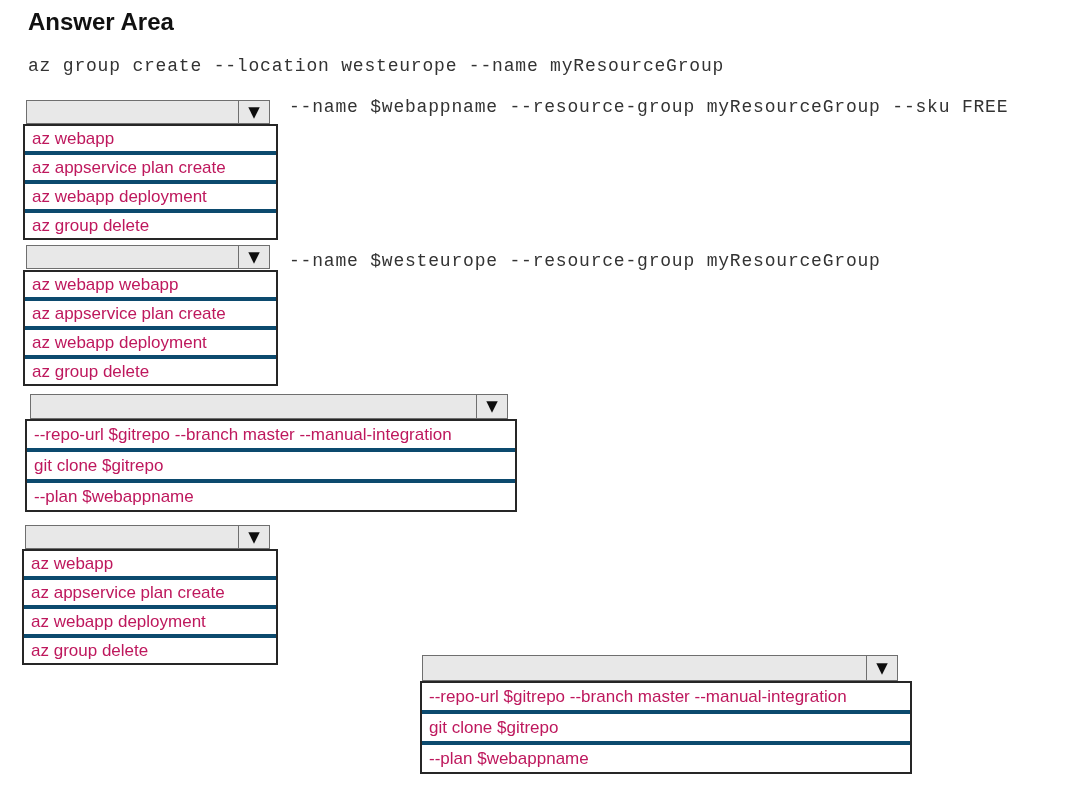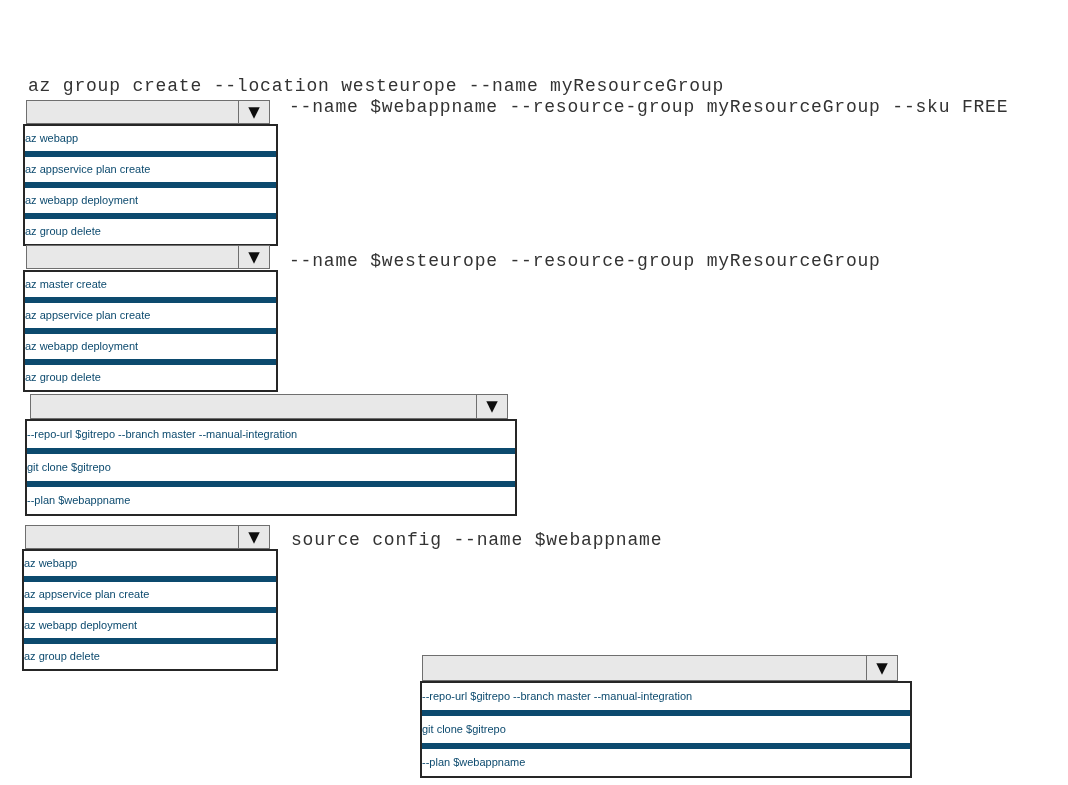--- a/index.html
+++ b/index.html
@@ -43,34 +43,35 @@
     font-family:"DejaVu Sans",sans-serif;
   }
   .options{
     position:absolute;
     background:#ffffff;
     border:2px solid #262626;
     box-sizing:border-box;
   }
   .opt{
     height:25px;line-height:25px;
-    font-size:11px;color:#0c4a6e;
-    white-space:nowrap;overflow:hidden;
+    font-size:17px;color:#be185d;
+    padding-left:7px;white-space:nowrap;overflow:hidden;
     font-family:"Liberation Sans",sans-serif;
   }
-  .opt + .opt{border-top:6px solid #0c4a6e;}
+  .opt + .opt{border-top:4px solid #0c4a6e;}
   .rows-3 .opt{height:27px;line-height:27px;}
 </style>
 </head>
 <body>
 
 <div class="canvas">
 
+  <h1 class="title">Answer Area</h1>
 
-  <div class="mono" style="left:28px;top:75px;text-align:right;">az group create --location westeurope --name myResourceGroup</div>
+  <div class="mono" style="left:28px;top:55px;text-align:right;">az group create --location westeurope --name myResourceGroup</div>
 
   <div class="select-box" style="left:26px;top:100px;width:244px;">
     <div class="select-value"></div>
     <div class="select-arrow">
       <span>▼</span>
     </div>
   </div>
   <div class="mono" style="left:289px;top:96px;">--name $webappname --resource-group myResourceGroup --sku FREE</div>
   <div class="options" style="left:23px;top:124px;width:255px;">
     <div class="opt">az webapp</div>
@@ -80,21 +81,21 @@
   </div>
 
   <div class="select-box" style="left:26px;top:245px;width:244px;">
     <div class="select-value"></div>
     <div class="select-arrow">
       <span>▼</span>
     </div>
   </div>
   <div class="mono" style="left:289px;top:250px;">--name $westeurope --resource-group myResourceGroup</div>
   <div class="options" style="left:23px;top:270px;width:255px;">
-    <div class="opt">az master create</div>
+    <div class="opt">az webapp webapp</div>
     <div class="opt">az appservice plan create</div>
     <div class="opt">az webapp deployment</div>
     <div class="opt">az group delete</div>
   </div>
 
   <div class="select-box" style="left:30px;top:394px;width:478px;height:25px;">
     <div class="select-value"></div>
     <div class="select-arrow">
       <span>▼</span>
     </div>
@@ -104,21 +105,20 @@
     <div class="opt">git clone $gitrepo</div>
     <div class="opt">--plan $webappname</div>
   </div>
 
   <div class="select-box" style="left:25px;top:525px;width:245px;">
     <div class="select-value"></div>
     <div class="select-arrow">
       <span>▼</span>
     </div>
   </div>
-  <div class="mono" style="left:291px;top:529px;">source config --name $webappname</div>
   <div class="options" style="left:22px;top:549px;width:256px;">
     <div class="opt">az webapp</div>
     <div class="opt">az appservice plan create</div>
     <div class="opt">az webapp deployment</div>
     <div class="opt">az group delete</div>
   </div>
 
   <div class="select-box" style="left:422px;top:655px;width:476px;height:26px;">
     <div class="select-value"></div>
     <div class="select-arrow">

